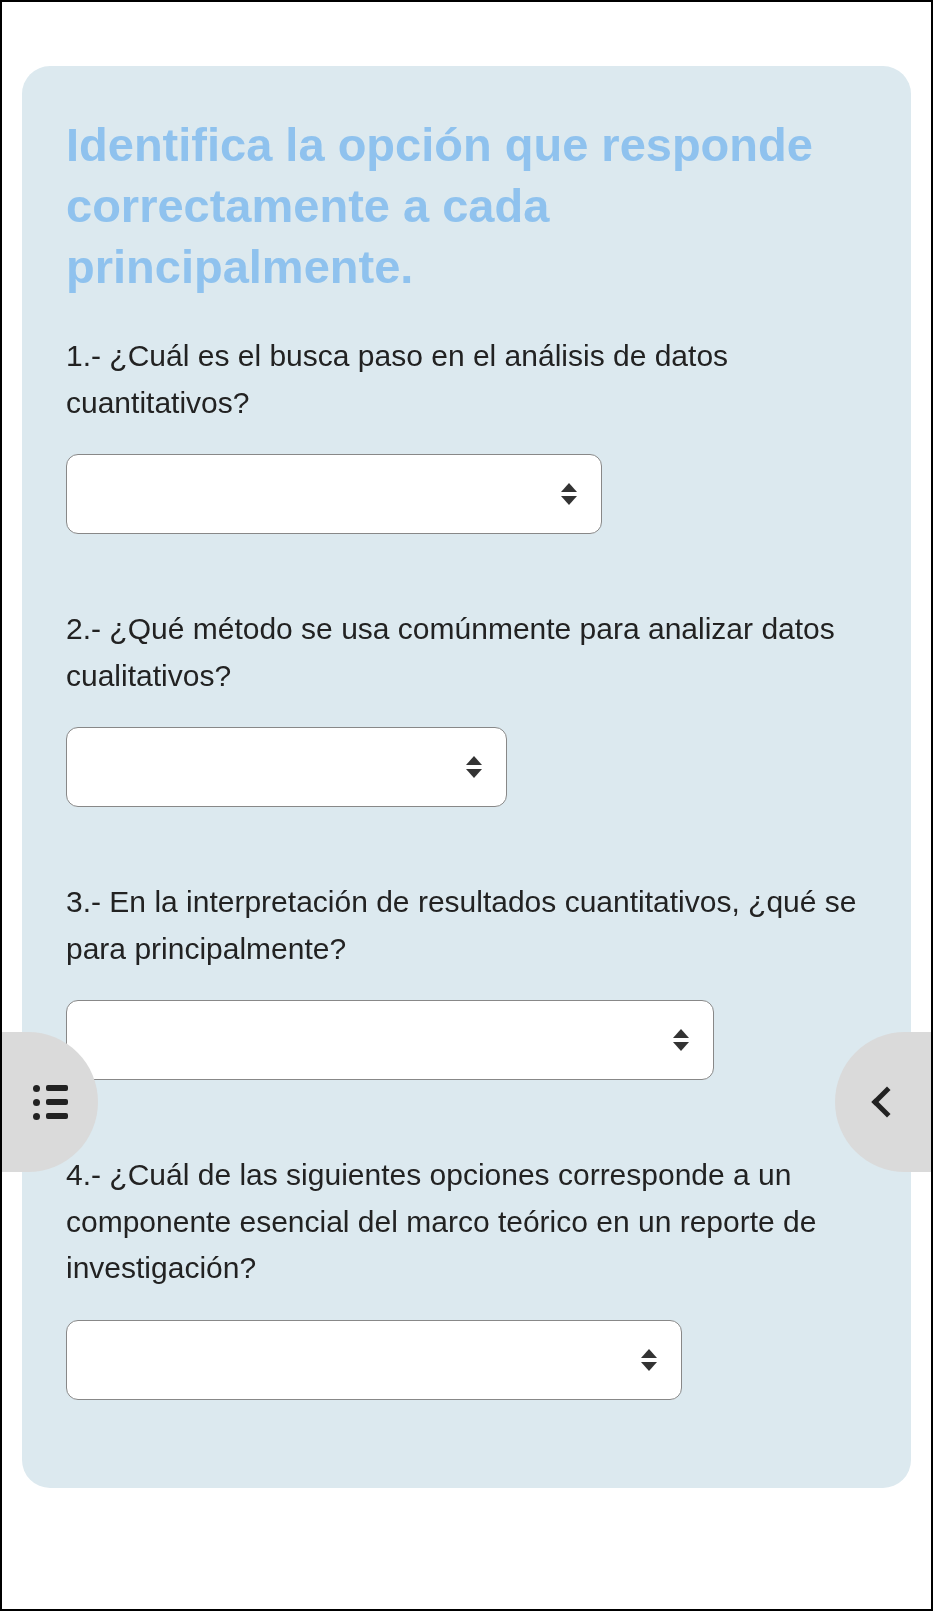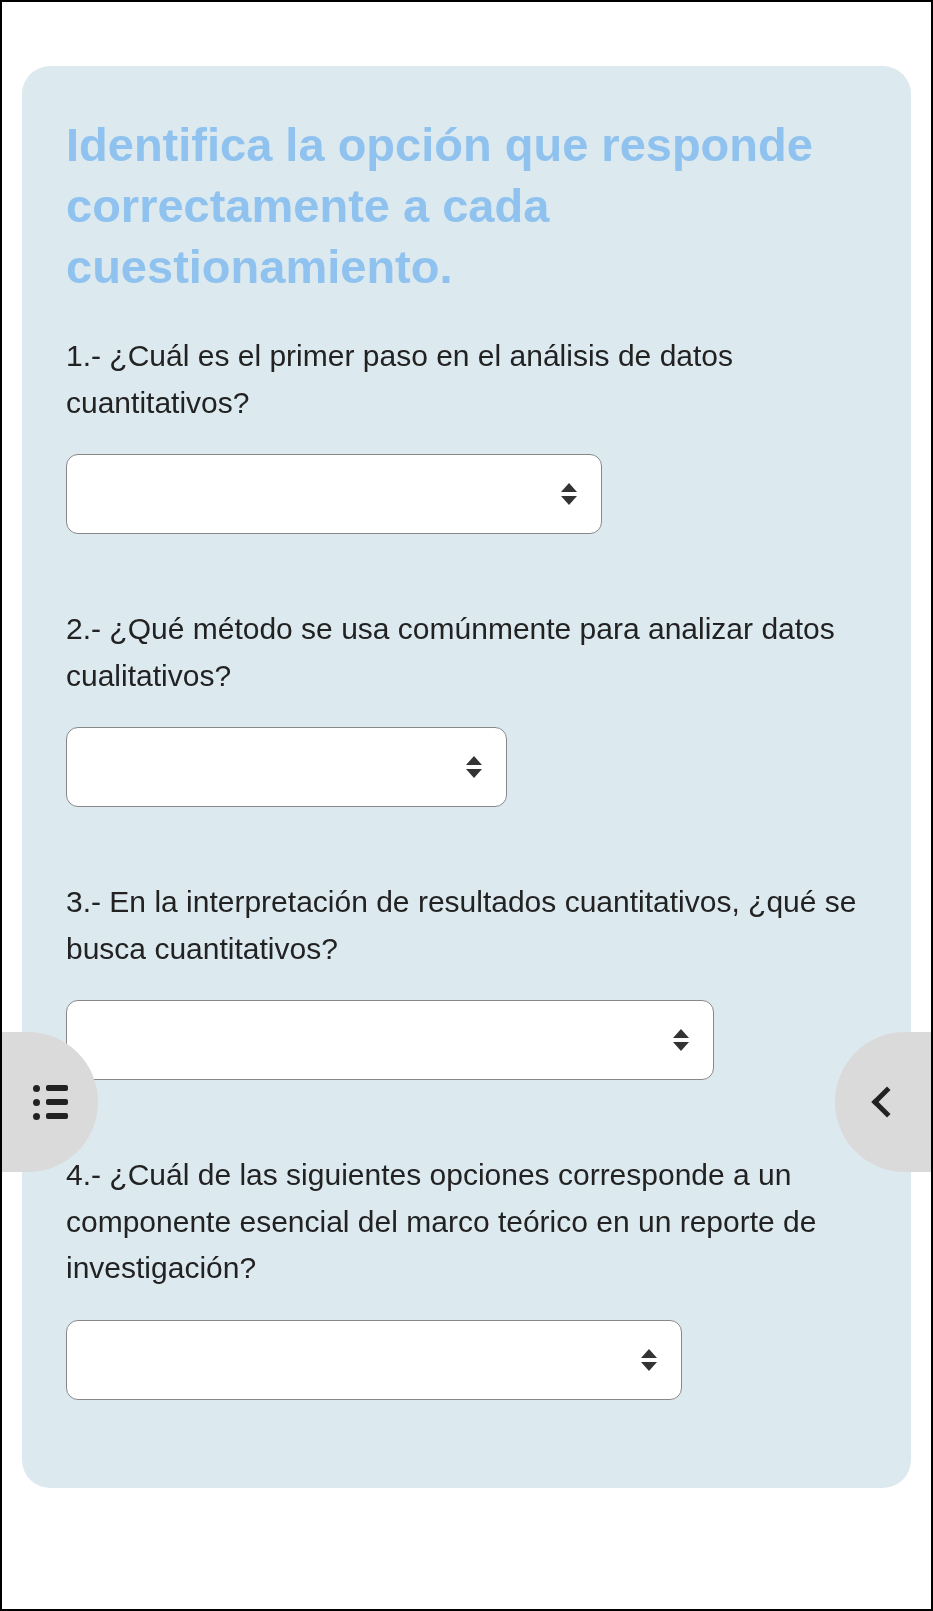--- a/index.html
+++ b/index.html
@@ -132,26 +132,26 @@
     border-left: 5px solid #222;
     border-bottom: 5px solid #222;
     transform: rotate(45deg);
     margin-left: 8px;
   }
 </style>
 </head>
 <body>
 
 <div class="card">
-  <h1 class="title">Identifica la opción que responde correctamente a cada cuestionamiento.</h1>
+  <h1 class="title">Identifica la opción que responde correctamente a cada principalmente.</h1>
 
   <div class="question-block">
     <p class="question-text">
       <span>1.-</span>
-      <span>¿Cuál es el primer paso en el análisis de datos cuantitativos?</span>
+      <span>¿Cuál es el busca paso en el análisis de datos cuantitativos?</span>
     </p>
     <div class="select-wrap sw1">
       <select><option></option></select>
       <div class="select-arrow">
           <div class="up"></div>
           <div class="down"></div>
         </div>
     </div>
   </div>
 
@@ -165,21 +165,21 @@
       <div class="select-arrow">
           <div class="up"></div>
           <div class="down"></div>
         </div>
     </div>
   </div>
 
   <div class="question-block">
     <p class="question-text">
       <span>3.-</span>
-      <span>En la interpretación de resultados cuantitativos, ¿qué se busca cuantitativos?</span>
+      <span>En la interpretación de resultados cuantitativos, ¿qué se para principalmente?</span>
     </p>
     <div class="select-wrap sw3">
       <select><option></option></select>
       <div class="select-arrow">
           <div class="up"></div>
           <div class="down"></div>
         </div>
     </div>
   </div>
 

